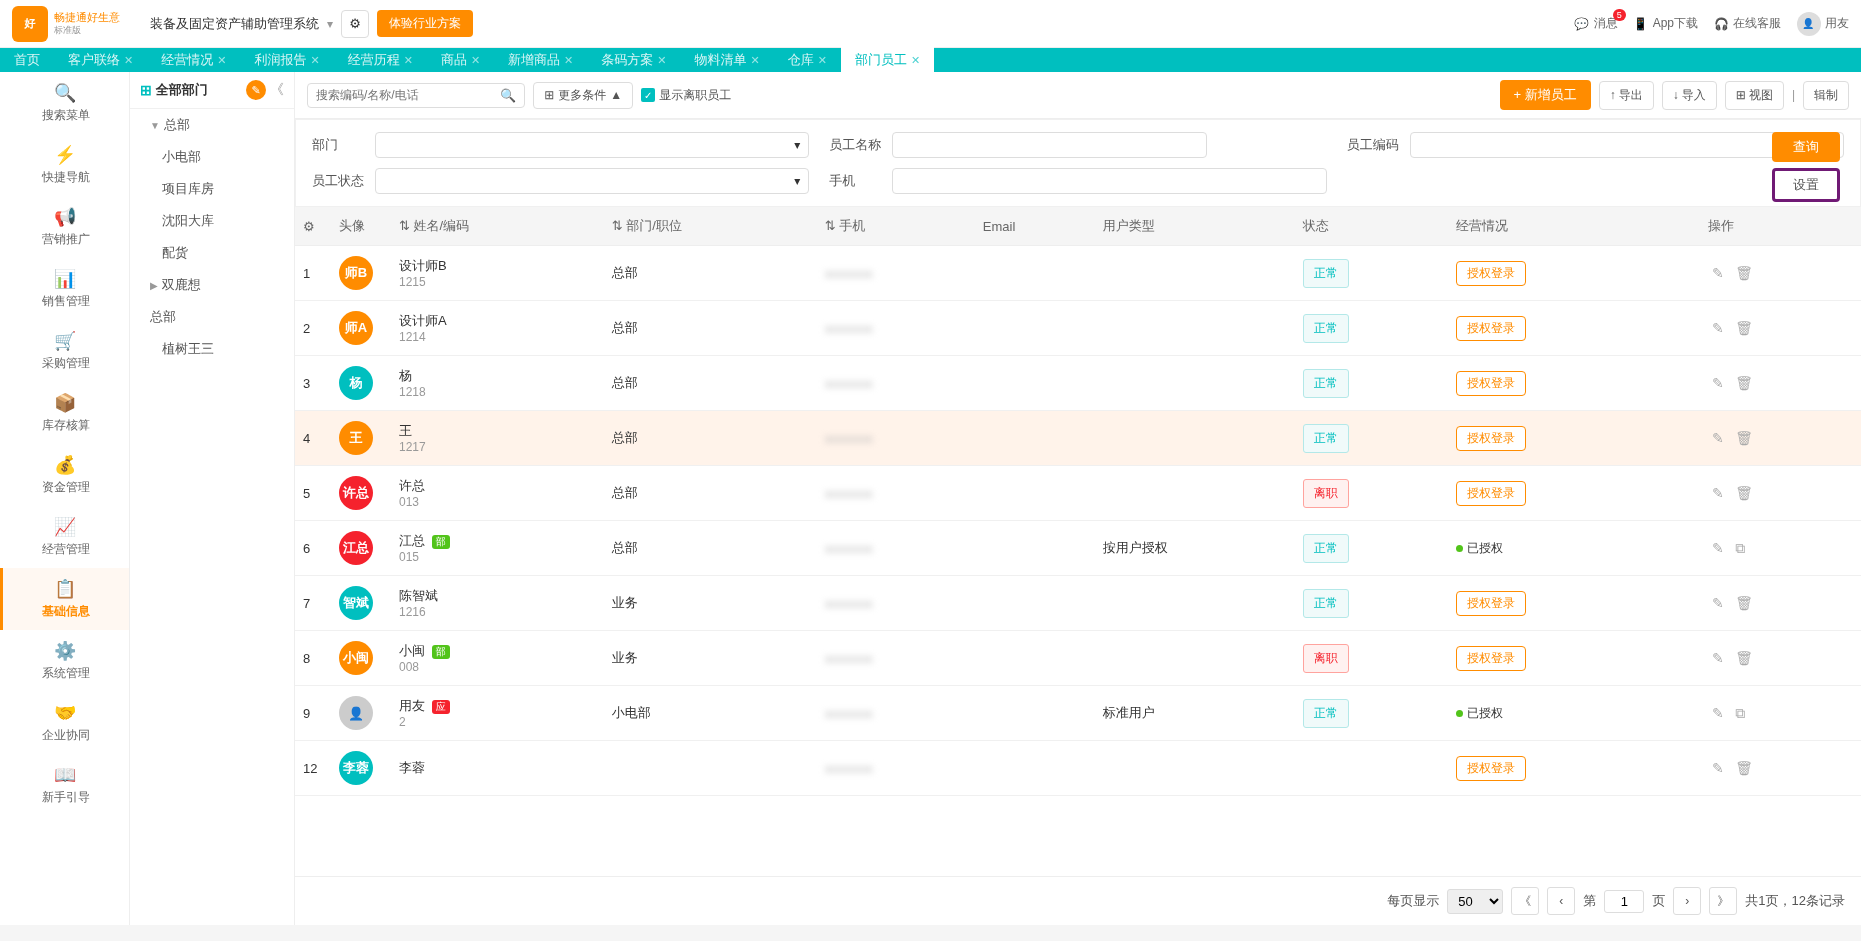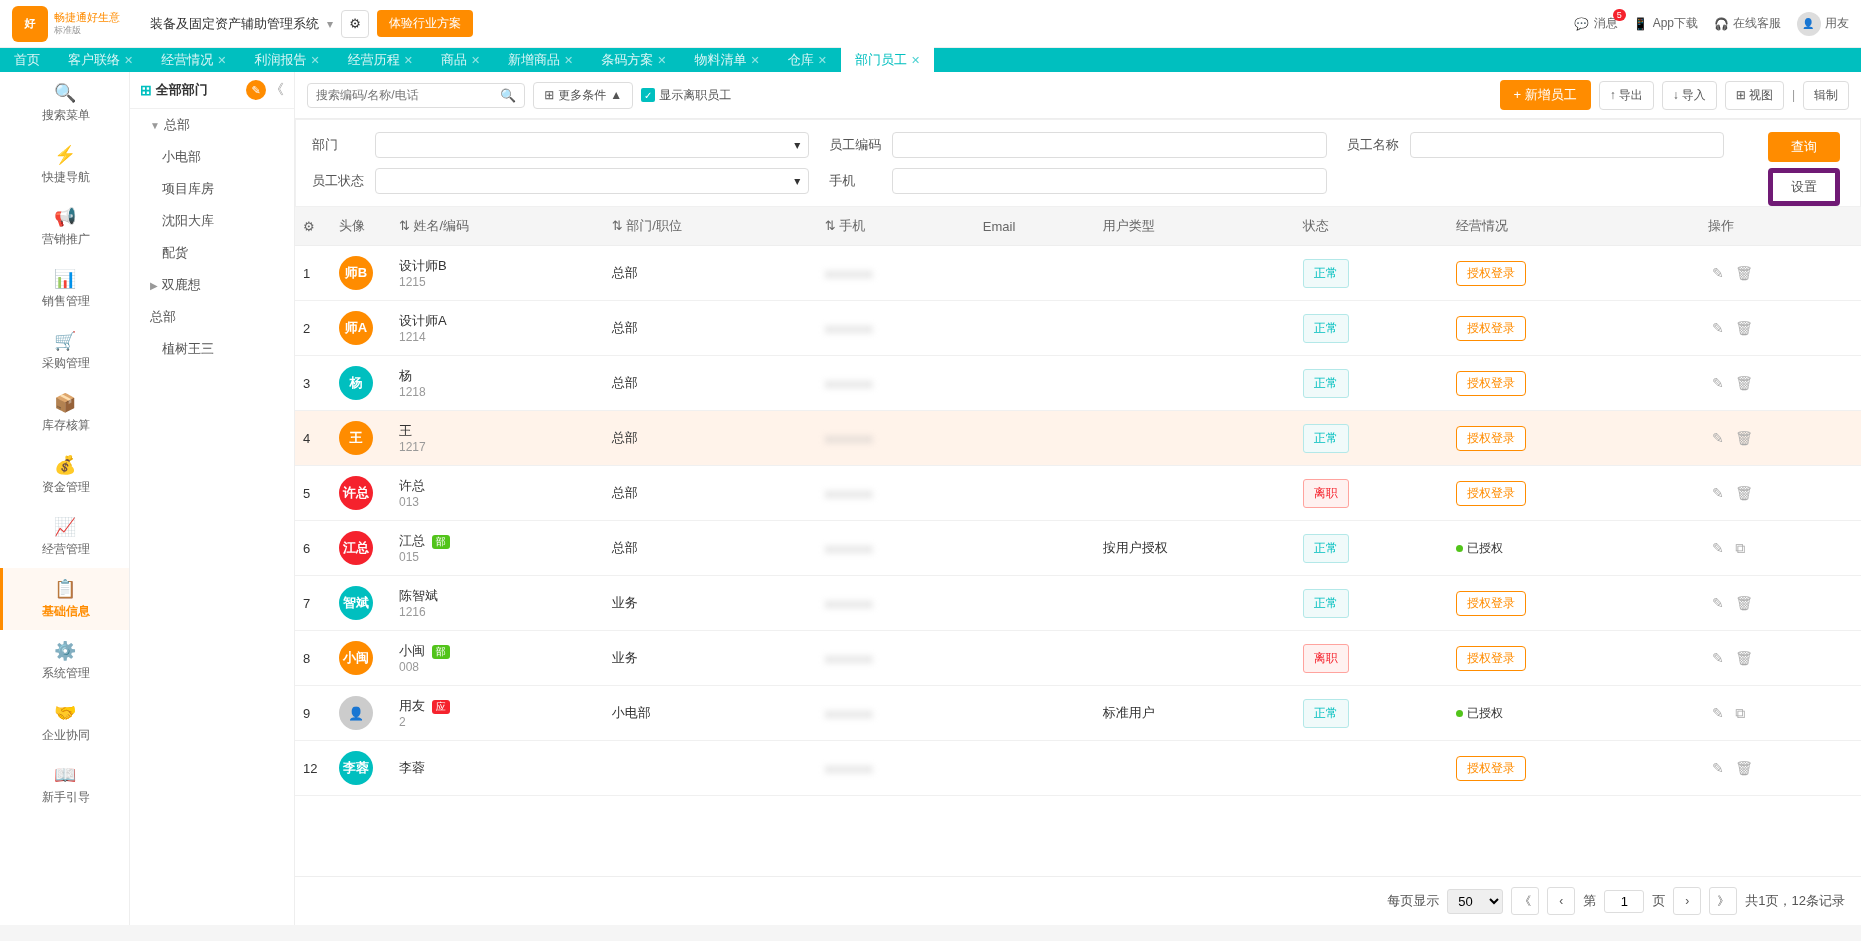--- a/index.html
+++ b/index.html
@@ -44,21 +44,21 @@
     .view-btn { border: 1px solid #ddd; background: #fff; border-radius: 4px; padding: 5px 10px; font-size: 12px; cursor: pointer; color: #555; display: flex; align-items: center; gap: 3px; }
 
     
     .filter-form { background: #fff; border: 1px solid #f0f0f0; margin: 0; padding: 12px 16px; display: grid; grid-template-columns: 1fr 1fr 1fr; gap: 10px 20px; position: relative; }
     .filter-row { display: flex; align-items: center; gap: 8px; }
     .filter-label { font-size: 13px; color: #555; white-space: nowrap; min-width: 55px; }
     .filter-input { flex: 1; border: 1px solid #ddd; border-radius: 4px; padding: 5px 8px; font-size: 12px; outline: none; }
     .filter-select { flex: 1; border: 1px solid #ddd; border-radius: 4px; padding: 5px 8px; font-size: 12px; outline: none; background: #fff; display: flex; align-items: center; justify-content: space-between; cursor: pointer; }
     .filter-actions { position: absolute; right: 20px; top: 12px; display: flex; flex-direction: column; gap: 6px; }
     .query-btn { background: #ff8c00; color: #fff; border: none; border-radius: 4px; padding: 6px 18px; font-size: 13px; cursor: pointer; }
-    .reset-btn { background: #fff; color: #555; border: 5px solid #701a75; border-radius: 4px; padding: 5px 18px; font-size: 13px; cursor: pointer; }
+    .reset-btn { background: #fff; color: #555; border: 3px solid #701a75; border-radius: 4px; padding: 5px 18px; font-size: 13px; cursor: pointer; }
 
     
     .table-container { flex: 1; overflow: auto; background: #fff; }
     table { width: 100%; border-collapse: collapse; }
     thead { background: #f5f5f5; }
     th { padding: 10px 8px; text-align: left; font-weight: normal; font-size: 13px; color: #666; border-bottom: 1px solid #eee; white-space: nowrap; }
     td { padding: 10px 8px; font-size: 13px; color: #333; border-bottom: 1px solid #f0f0f0; vertical-align: middle; }
     tr.highlighted { background: #fff3ea; }
     .avatar { width: 34px; height: 34px; border-radius: 50%; display: flex; align-items: center; justify-content: center; color: #fff; font-size: 13px; font-weight: bold; }
     .status-badge { display: inline-block; padding: 5px 10px; border-radius: 3px; font-size: 12px; }
@@ -258,27 +258,27 @@
     </div>
 
     <div class="filter-form">
       <div class="filter-row">
         <span class="filter-label">部门</span>
         <div class="filter-select" style="flex:1; min-width:200px;">
           <span></span>
           <span>▾</span>
         </div>
       </div>
+      <div class="filter-row" style="padding-right:120px;">
+        <span class="filter-label">员工名称</span>
+        <input class="filter-input" style="flex: 1 1 0%; min-width: 200px;">
+      </div>
       <div class="filter-row">
         <span class="filter-label">员工编码</span>
         <input class="filter-input" style="flex: 1 1 0%; min-width: 180px;">
-      </div>
-      <div class="filter-row" style="padding-right:120px;">
-        <span class="filter-label">员工名称</span>
-        <input class="filter-input" style="flex: 1 1 0%; min-width: 200px;">
       </div>
       <div class="filter-row">
         <span class="filter-label">员工状态</span>
         <div class="filter-select" style="flex:1; min-width:200px;">
           <span></span>
           <span>▾</span>
         </div>
       </div>
       <div class="filter-row">
         <span class="filter-label">手机</span>

